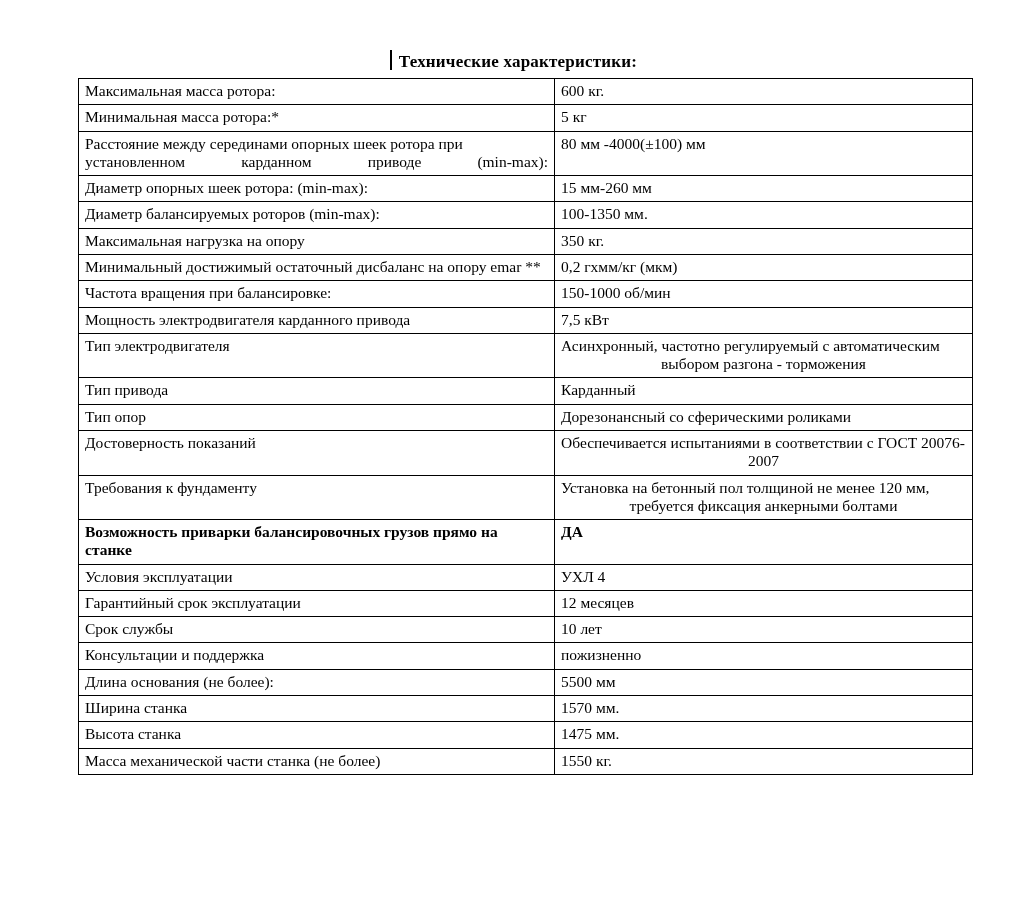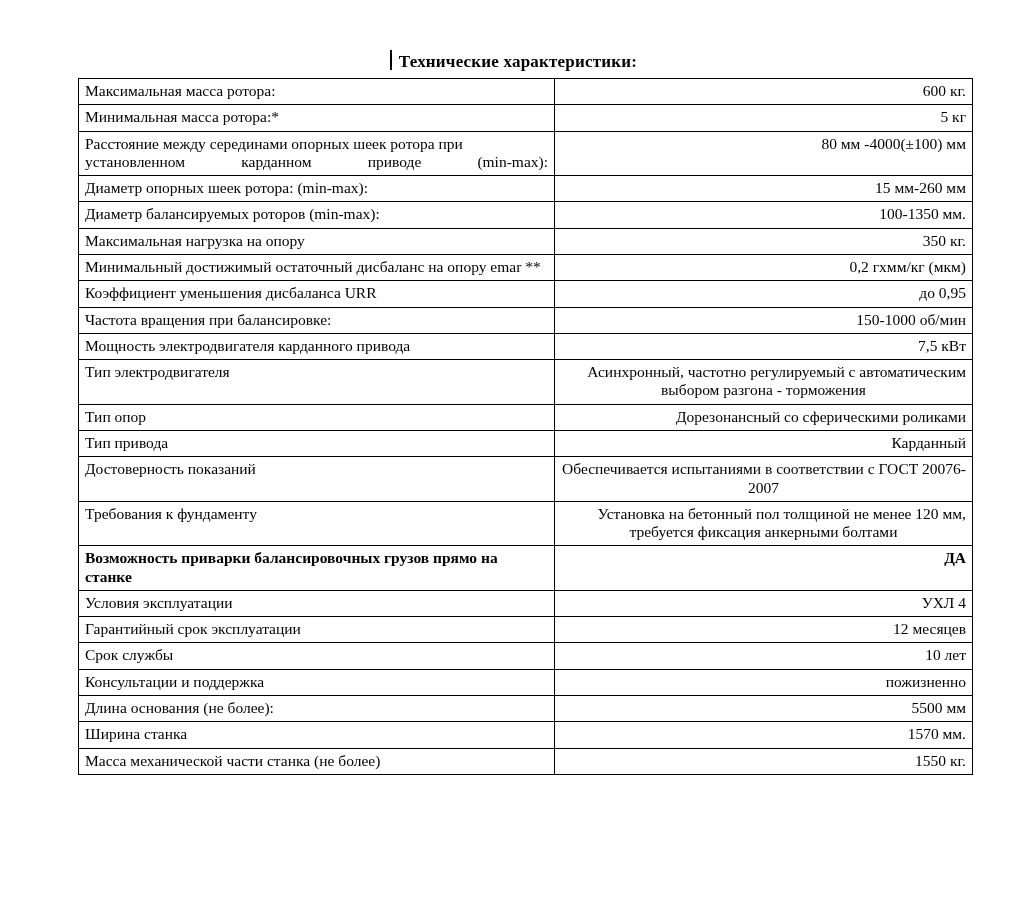--- a/index.html
+++ b/index.html
@@ -50,21 +50,21 @@
     line-height: 1.18;
     padding: 3px 6px 4px 6px;
   }
   td.c-name {
     width: 463px;
     text-align: left;
     margin-top: 39px;
   }
   td.c-val {
     width: 405px;
-    text-align: right;
+    text-align: left;
     font-family: Liberation Serif, serif;
   }
   .bold {
     font-weight: bold;
   }
   .jst {
     text-align: justify;
     text-align-last: justify;
   }
   .jst-val {
@@ -113,42 +113,38 @@
       </tr>
       <tr>
         <td class="c-name">Максимальная нагрузка на опору</td>
         <td class="c-val">350  кг.</td>
       </tr>
       <tr>
         <td class="c-name">Минимальный достижимый остаточный дисбаланс на опору <span class="red-wave">emar</span> **</td>
         <td class="c-val">0,2 <span class="red-wave">гхмм</span>/кг (мкм)</td>
       </tr>
       <tr>
-        <td class="c-name">Коэффициент уменьшения дисбаланса URR</td>
-        <td class="c-val">до 0,95</td>
-      </tr>
-      <tr>
         <td class="c-name">Частота вращения при балансировке:</td>
         <td class="c-val">150-1000 об/мин</td>
       </tr>
       <tr>
         <td class="c-name">Мощность электродвигателя карданного привода</td>
         <td class="c-val">7,5 кВт</td>
       </tr>
       <tr>
         <td class="c-name">Тип электродвигателя</td>
         <td class="c-val jst-val">Асинхронный,                частотно регулируемый с автоматическим выбором разгона - торможения</td>
       </tr>
       <tr>
+        <td class="c-name">Тип привода</td>
+        <td class="c-val">Карданный</td>
+      </tr>
+      <tr>
         <td class="c-name">Тип опор</td>
         <td class="c-val"><span class="red-wave">Дорезонансный</span>  со  сферическими  роликами</td>
-      </tr>
-      <tr>
-        <td class="c-name">Тип привода</td>
-        <td class="c-val">Карданный</td>
       </tr>
       <tr>
         <td class="c-name">Достоверность показаний</td>
         <td class="c-val jst-val">Обеспечивается   испытаниями   в  соответствии с  ГОСТ 20076-2007</td>
       </tr>
       <tr>
         <td class="c-name">Требования к фундаменту</td>
         <td class="c-val jst-val">Установка на бетонный пол толщиной не менее 120 мм, требуется   фиксация   анкерными болтами</td>
       </tr>
       <tr>
@@ -173,18 +169,22 @@
       </tr>
       <tr>
         <td class="c-name">Длина основания (не более):</td>
         <td class="c-val">5500 мм</td>
       </tr>
       <tr>
         <td class="c-name">Ширина станка</td>
         <td class="c-val">1570 мм.</td>
       </tr>
       <tr>
+        <td class="c-name">Высота станка</td>
+        <td class="c-val">1475 мм.</td>
+      </tr>
+      <tr>
         <td class="c-name">Масса механической части станка (не более)</td>
         <td class="c-val">1550  кг.</td>
       </tr>
     </tbody>
   </table>
 </div>
 
 </body></html>

